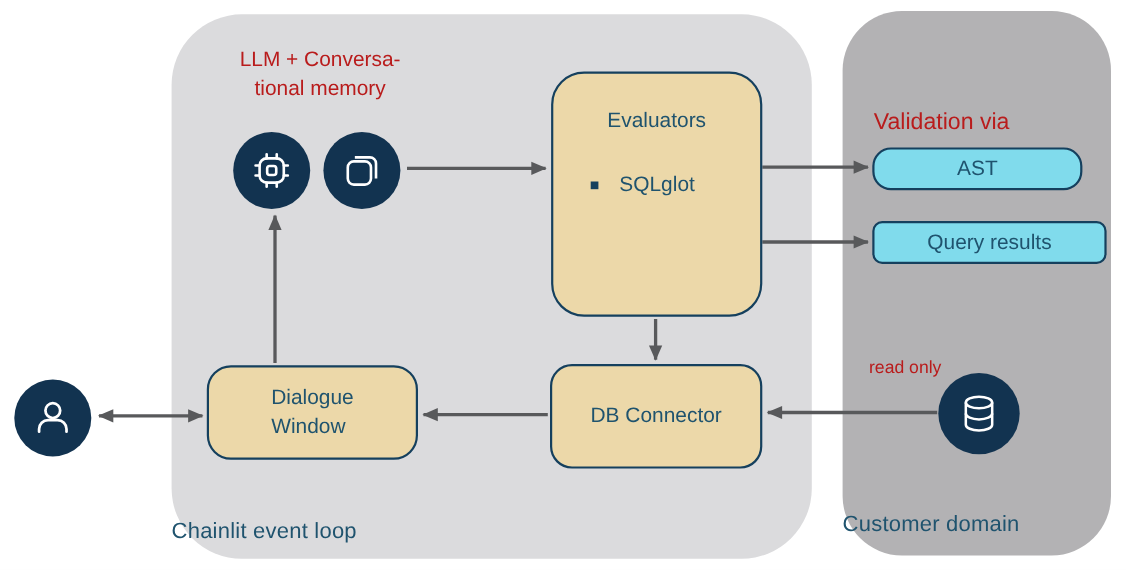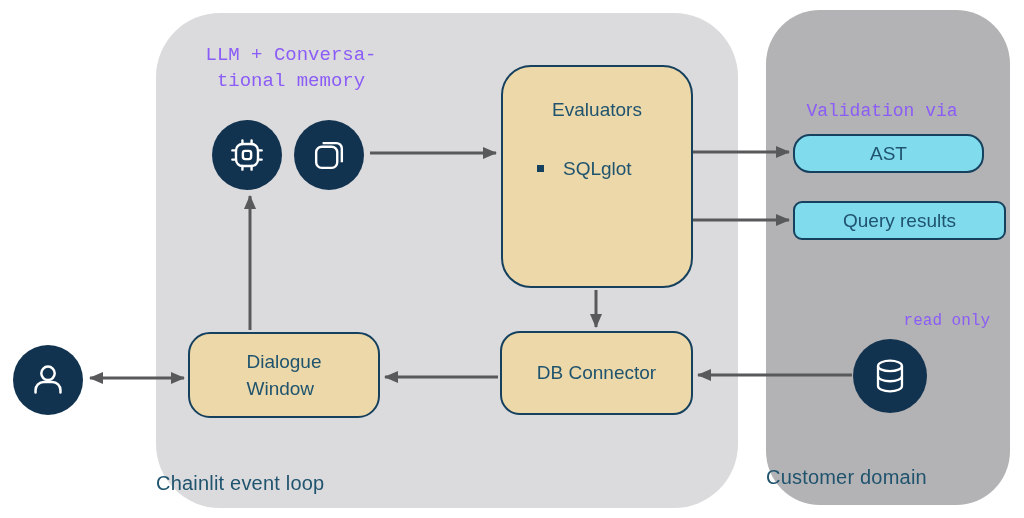--- a/index.html
+++ b/index.html
@@ -24,24 +24,24 @@
     position: absolute; z-index: 2; color: #1f536e; font-size: 20px;
     text-align: left; line-height: 24px; letter-spacing: 0.2px;
   }
   .label-chainlit { left: 156px; top: 471px; width: 582px; }
   .label-customer { left: 766px; top: 465px; width: 244px; }
 
   
   svg.arrows { position: absolute; left: 0; top: 0; z-index: 1; pointer-events: none; }
 
   
-  .txt { position: absolute; z-index: 2; color: #8b5cf6; font-family: Liberation Mono, monospace; }
+  .txt { position: absolute; z-index: 2; color: #b91c1c; }
   .llm-label { left: 193px; top: 42px; width: 196px; text-align: center; font-size: 19px; line-height: 26px; }
-  .validation-label { left: 782px; top: 99px; width: 200px; text-align: center; font-size: 18px; line-height: 24px; }
-  .readonly-label { left: 790px; top: 311px; width: 200px; text-align: right; font-size: 16px; line-height: 20px; }
+  .validation-label { left: 756px; top: 99px; width: 200px; text-align: center; font-size: 21px; line-height: 24px; }
+  .readonly-label { left: 790px; top: 325px; width: 200px; text-align: left; font-size: 16px; line-height: 20px; }
 
   
   .circle {
     position: absolute; z-index: 2; border-radius: 50%;
     background: #123350; display: flex; align-items: center; justify-content: center;
   }
   .circle-chip  { left: 212px; top: 120px; width: 70px; height: 70px; }
   .circle-copy  { left: 294px; top: 120px; width: 70px; height: 70px; }
   .circle-person{ left: 13px;  top: 345px; width: 70px; height: 70px; }
   .circle-db    { left: 853px; top: 339px; width: 74px; height: 74px; }
@@ -49,21 +49,21 @@
 
   
   .box {
     position: absolute; z-index: 2; background: #ecd8a9;
     border: 2.5px solid #15405e; color: #1f536e; font-size: 19px;
     display: flex; align-items: center; justify-content: center;
     box-sizing: border-box;
   }
   .box-evaluators { left: 501px; top: 65px; width: 192px; height: 223px; border-radius: 30px; display: block; }
   .box-dialogue   { left: 188px; top: 332px; width: 192px; height: 86px; border-radius: 22px; }
-  .box-db         { left: 500px; top: 331px; width: 193px; height: 84px; border-radius: 20px; }
+  .box-db         { left: 500px; top: 331px; width: 193px; height: 95px; border-radius: 20px; }
   .box-dialogue .two-line { text-align: left; line-height: 27px; }
 
   .ev-title { margin-top: 30px; text-align: center; line-height: 26px; }
   .ev-list { position: absolute; left: 34px; top: 86px; right: 8px; }
   .ev-item { display: flex; align-items: center; height: 31px; }
   .ev-bullet { width: 7px; height: 7px; background: #15405e; margin-right: 19px; flex: 0 0 auto; }
 
   
   .cyanbox {
     position: absolute; z-index: 2; background: #80dbec;

